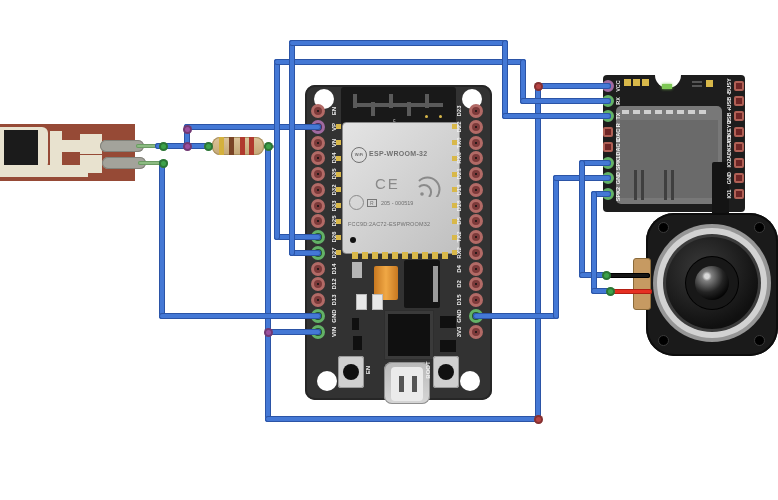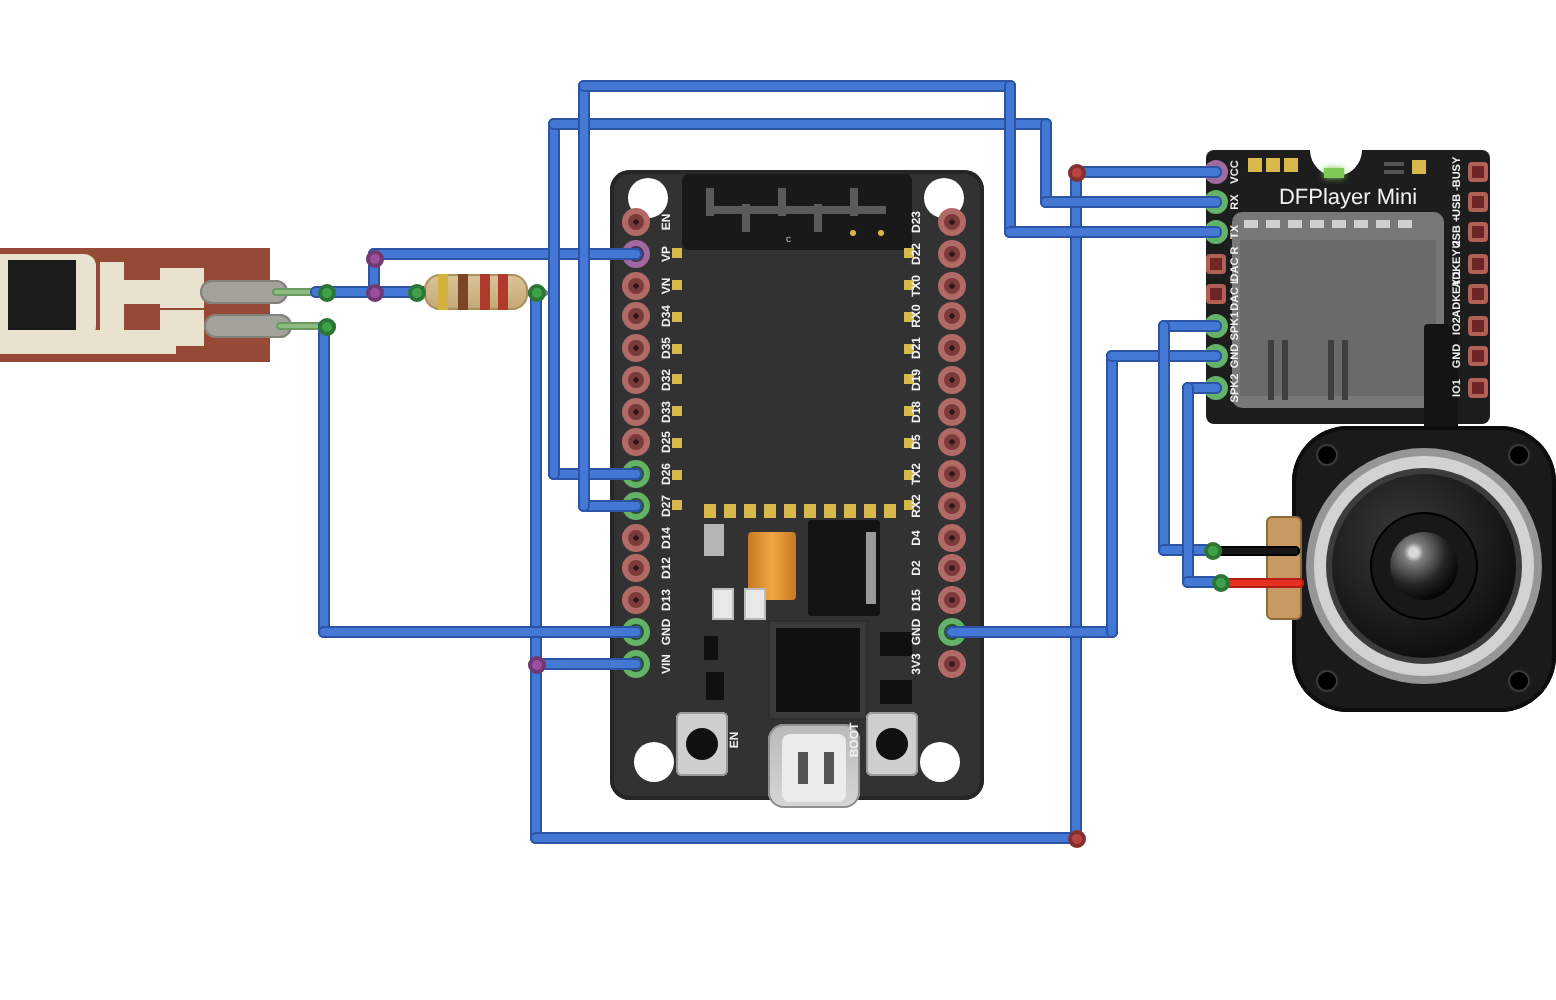--- a/index.html
+++ b/index.html
@@ -112,20 +112,37 @@
     <div class="hole" style="left:12px;top:286px;"></div>
     <div class="hole" style="left:155px;top:286px;"></div>
 
     <div id="antenna">
       <div id="ant-trace"></div>
       <div class="antmark">c</div>
       <div class="antdot" style="left:84px;top:28px;"></div>
       <div class="antdot" style="left:98px;top:28px;"></div>
     </div>
 
+    <div id="shield">
+      <div id="wifilogo">WiFi</div>
+      <div class="sstext" style="left:26px;top:27px;font-size:7px;font-weight:bold;letter-spacing:.3px;">ESP-WROOM-32</div>
+      <div class="sstext" style="left:32px;top:52px;font-size:15px;letter-spacing:2px;color:#8a8a8a;">CE</div>
+      <svg class="abs" style="left:72px;top:48px;z-index:13;" width="26" height="26" viewBox="0 0 26 26">
+        <g fill="none" stroke="#8a8a8a" stroke-width="2">
+          <path d="M4 10 a12 12 0 0 1 17 17"></path>
+          <path d="M4 16 a7 7 0 0 1 10 10"></path>
+          <circle cx="7" cy="23" r="1.8" fill="#8a8a8a" stroke="none"></circle>
+        </g>
+      </svg>
+      <div id="gitekimark"></div>
+      <div class="certbox" style="left:24px;top:76px;">R</div>
+      <div class="sstext" style="left:38px;top:77px;font-size:5.5px;">205 - 000519</div>
+      <div class="sstext" style="left:5px;top:98px;font-size:5.5px;letter-spacing:.2px;">FCC9D:2AC72-ESPWROOM32</div>
+      <div class="blackdot" style="left:7px;top:114px;"></div>
+    </div>
 
     <div class="comp" style="left:47px;top:177px;width:10px;height:16px;background:#b5b5b5;"></div>
     <div class="comp" style="left:69px;top:181px;width:24px;height:34px;background:linear-gradient(90deg,#c87820,#f0a845,#c87820);border-radius:2px;"></div>
     <div class="comp" style="left:99px;top:175px;width:36px;height:48px;background:#141414;border-radius:2px;"></div>
     <div class="comp" style="left:128px;top:181px;width:5px;height:36px;background:#9a9a9a;"></div>
     <div class="comp" style="left:51px;top:209px;width:9px;height:14px;background:#e8e8e8;border:1px solid #bbb;"></div>
     <div class="comp" style="left:67px;top:209px;width:9px;height:14px;background:#e8e8e8;border:1px solid #bbb;"></div>
     <div class="comp" style="left:79px;top:225px;width:48px;height:48px;background:#101010;border:1px solid #2e2e2e;box-shadow:0 0 0 3px #3a3a3a inset;"></div>
     <div class="comp" style="left:47px;top:233px;width:7px;height:12px;background:#101010;"></div>
     <div class="comp" style="left:48px;top:251px;width:9px;height:14px;background:#101010;"></div>
@@ -147,21 +164,20 @@
 
   <div id="dfplayer" class="board">
     <div id="df-notch"></div>
     <div class="goldpad" style="left:21px;top:4px;width:7px;height:7px;"></div>
     <div class="goldpad" style="left:30px;top:4px;width:7px;height:7px;"></div>
     <div class="goldpad" style="left:39px;top:4px;width:7px;height:7px;"></div>
     <div id="df-led"></div>
     <div class="df-mark" style="left:89px;top:6px;"></div>
     <div class="df-mark" style="left:89px;top:10px;"></div>
     <div class="goldpad" style="left:103px;top:5px;width:7px;height:7px;"></div>
-    <div id="df-title">DFPlayer Mini</div>
     <div id="sdslot">
       <div id="sd-inner"></div>
       <div class="sd-slit" style="left:18px;"></div>
       <div class="sd-slit" style="left:25px;"></div>
       <div class="sd-slit" style="left:48px;"></div>
       <div class="sd-slit" style="left:55px;"></div>
       <div id="sd-card"></div>
     <div class="sd-dash" style="left: 6px;"></div>
         <div class="sd-dash" style="left: 17px;"></div>
         <div class="sd-dash" style="left: 28px;"></div>

